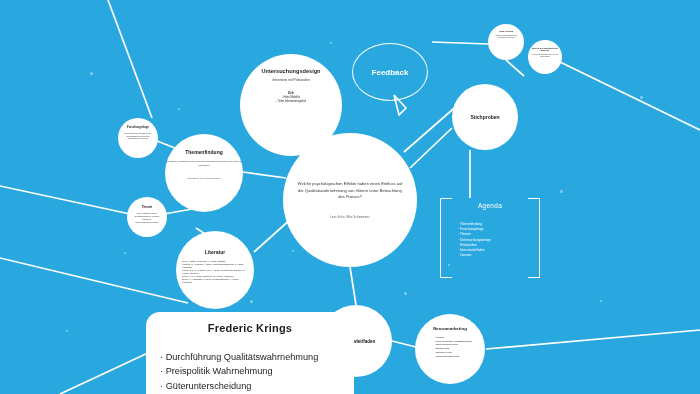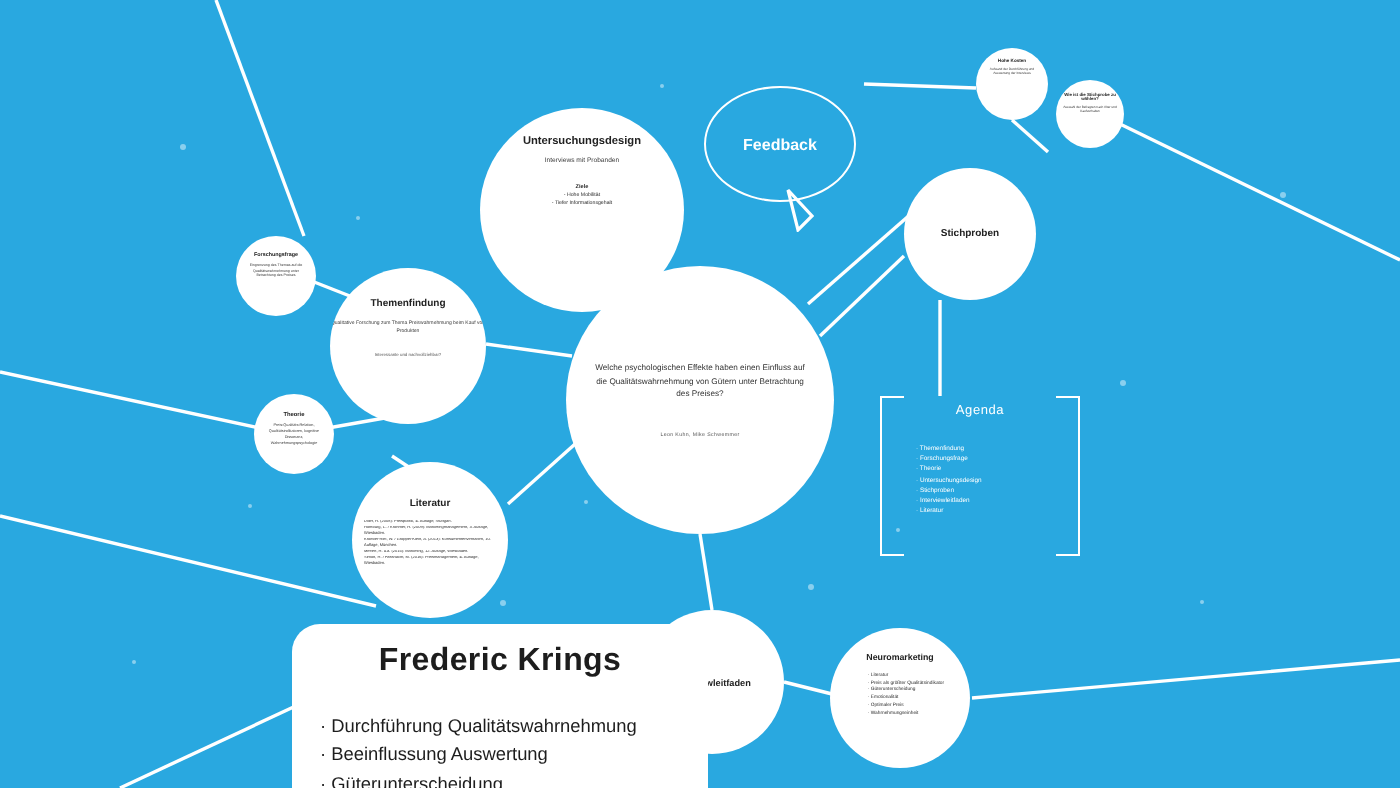--- a/index.html
+++ b/index.html
@@ -95,21 +95,21 @@
   #agenda ul li:before{content:"· ";}
   #agenda .br{position:absolute;top:0;width:11px;height:78px;
       border-top:1.2px solid #fff;border-bottom:1.2px solid #fff;}
   #agenda .br.l{left:0;border-left:1.2px solid #fff;}
   #agenda .br.r{right:0;border-right:1.2px solid #fff;}
 
   
   #krings{position:absolute;left:146px;top:312px;width:208px;height:90px;
       background:#fff;border-radius:14px 14px 0 0;padding:10px 14px 0 14px;
       box-sizing:border-box;overflow:hidden;}
-  #krings .name{text-align:center;font-size:16px;font-weight:bold;color:#1d1d1d;
+  #krings .name{text-align:center;font-size:11px;font-weight:bold;color:#1d1d1d;
       letter-spacing:.2px;}
   #krings ul{list-style:none;margin:16px 0 0 0;padding:0;font-size:9.2px;
       line-height:1.55;color:#1d1d1d;}
   #krings ul li:before{content:"· ";}
 
   .dot{position:absolute;background:rgba(255,255,255,.45);border-radius:50%;}
 </style>
 </head>
 <body>
 
@@ -243,19 +243,19 @@
       <li>Stichproben</li>
       <li>Interviewleitfaden</li>
       <li>Literatur</li>
     </ul>
   </div>
 
   <div id="krings">
     <div class="name">Frederic Krings</div>
     <ul>
       <li>Durchführung Qualitätswahrnehmung</li>
-      <li>Beeinflussung Auswertung</li>
+      <li>Preispolitik Wahrnehmung</li>
       <li>Güterunterscheidung</li>
 
     </ul>
   </div>
 
 </div>
 
 </body></html>

